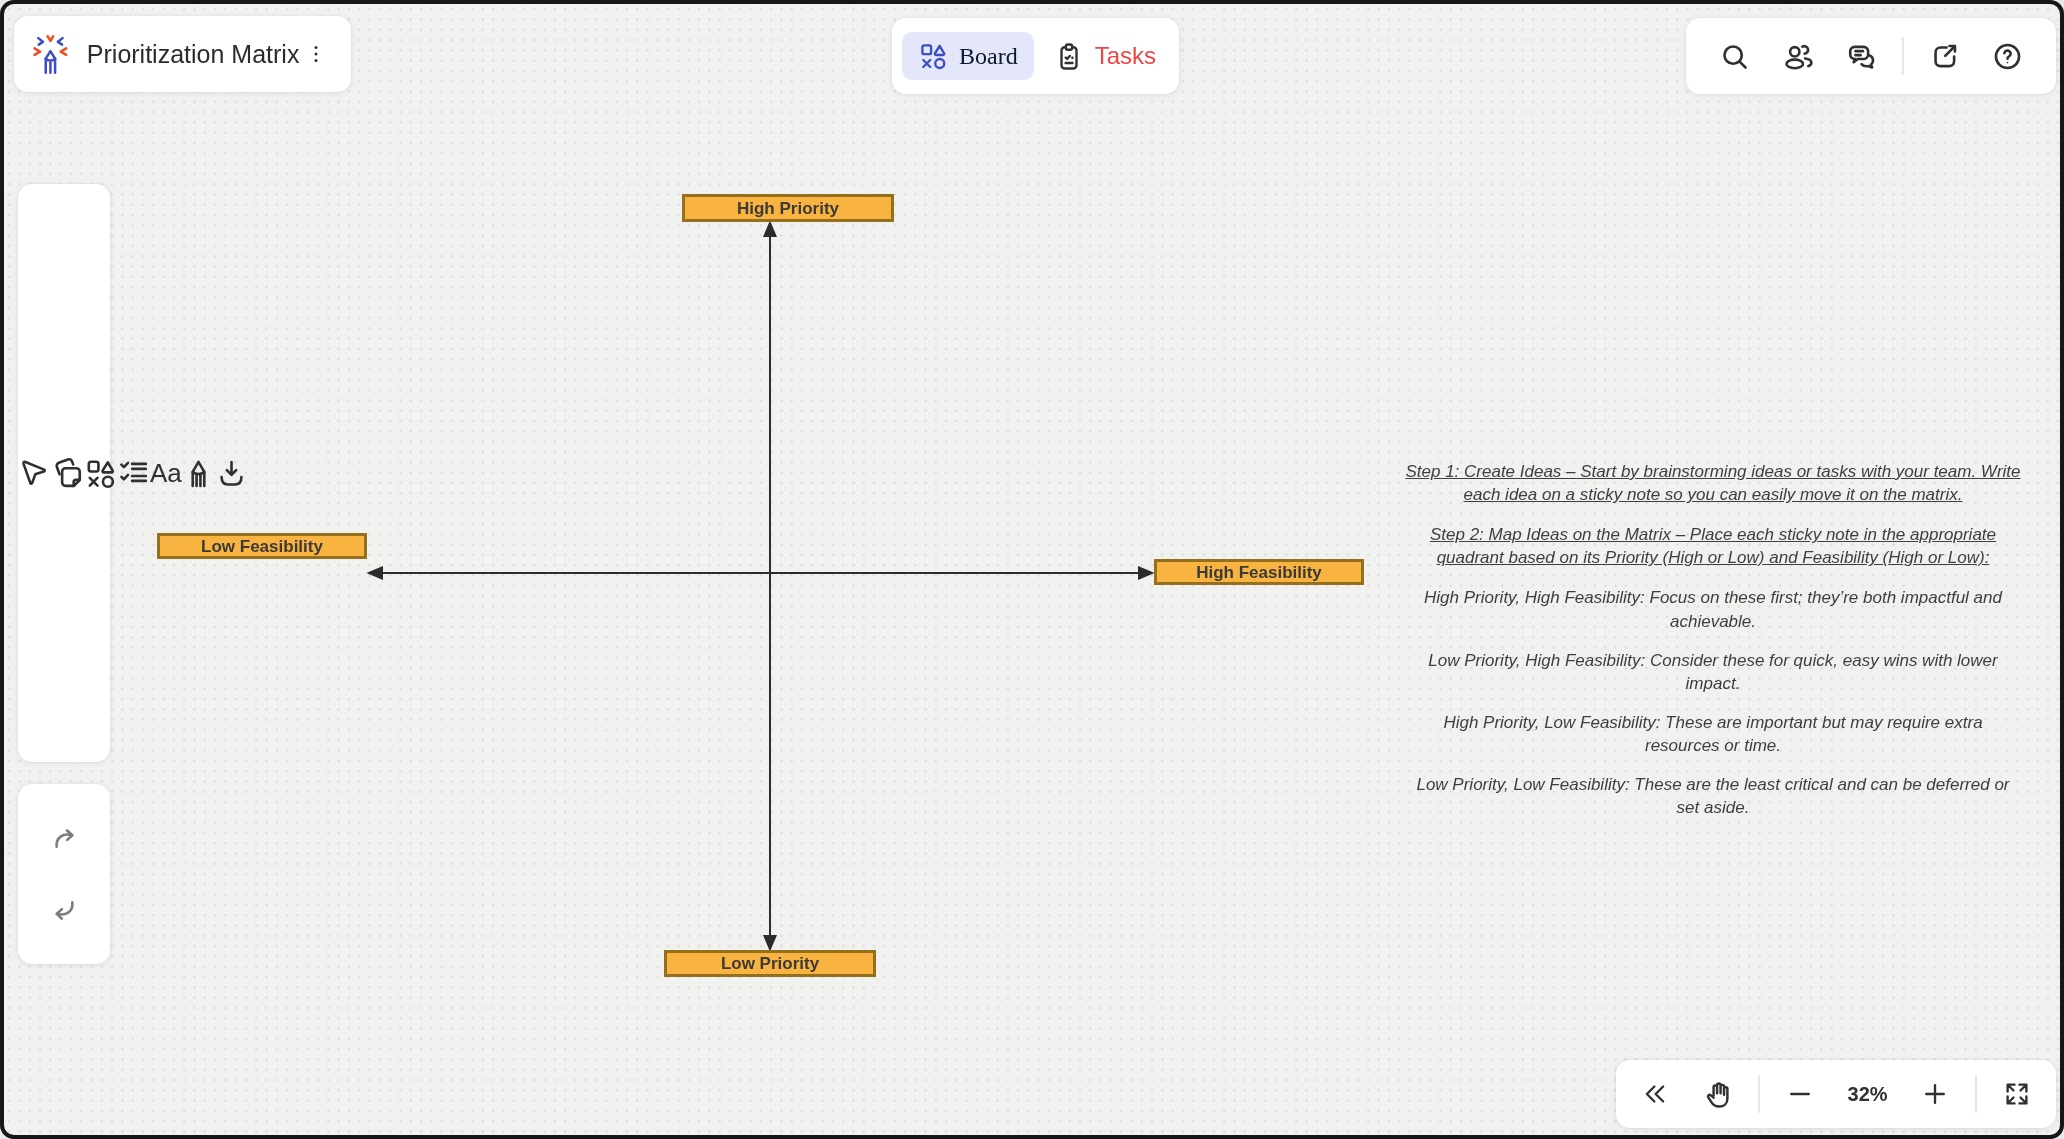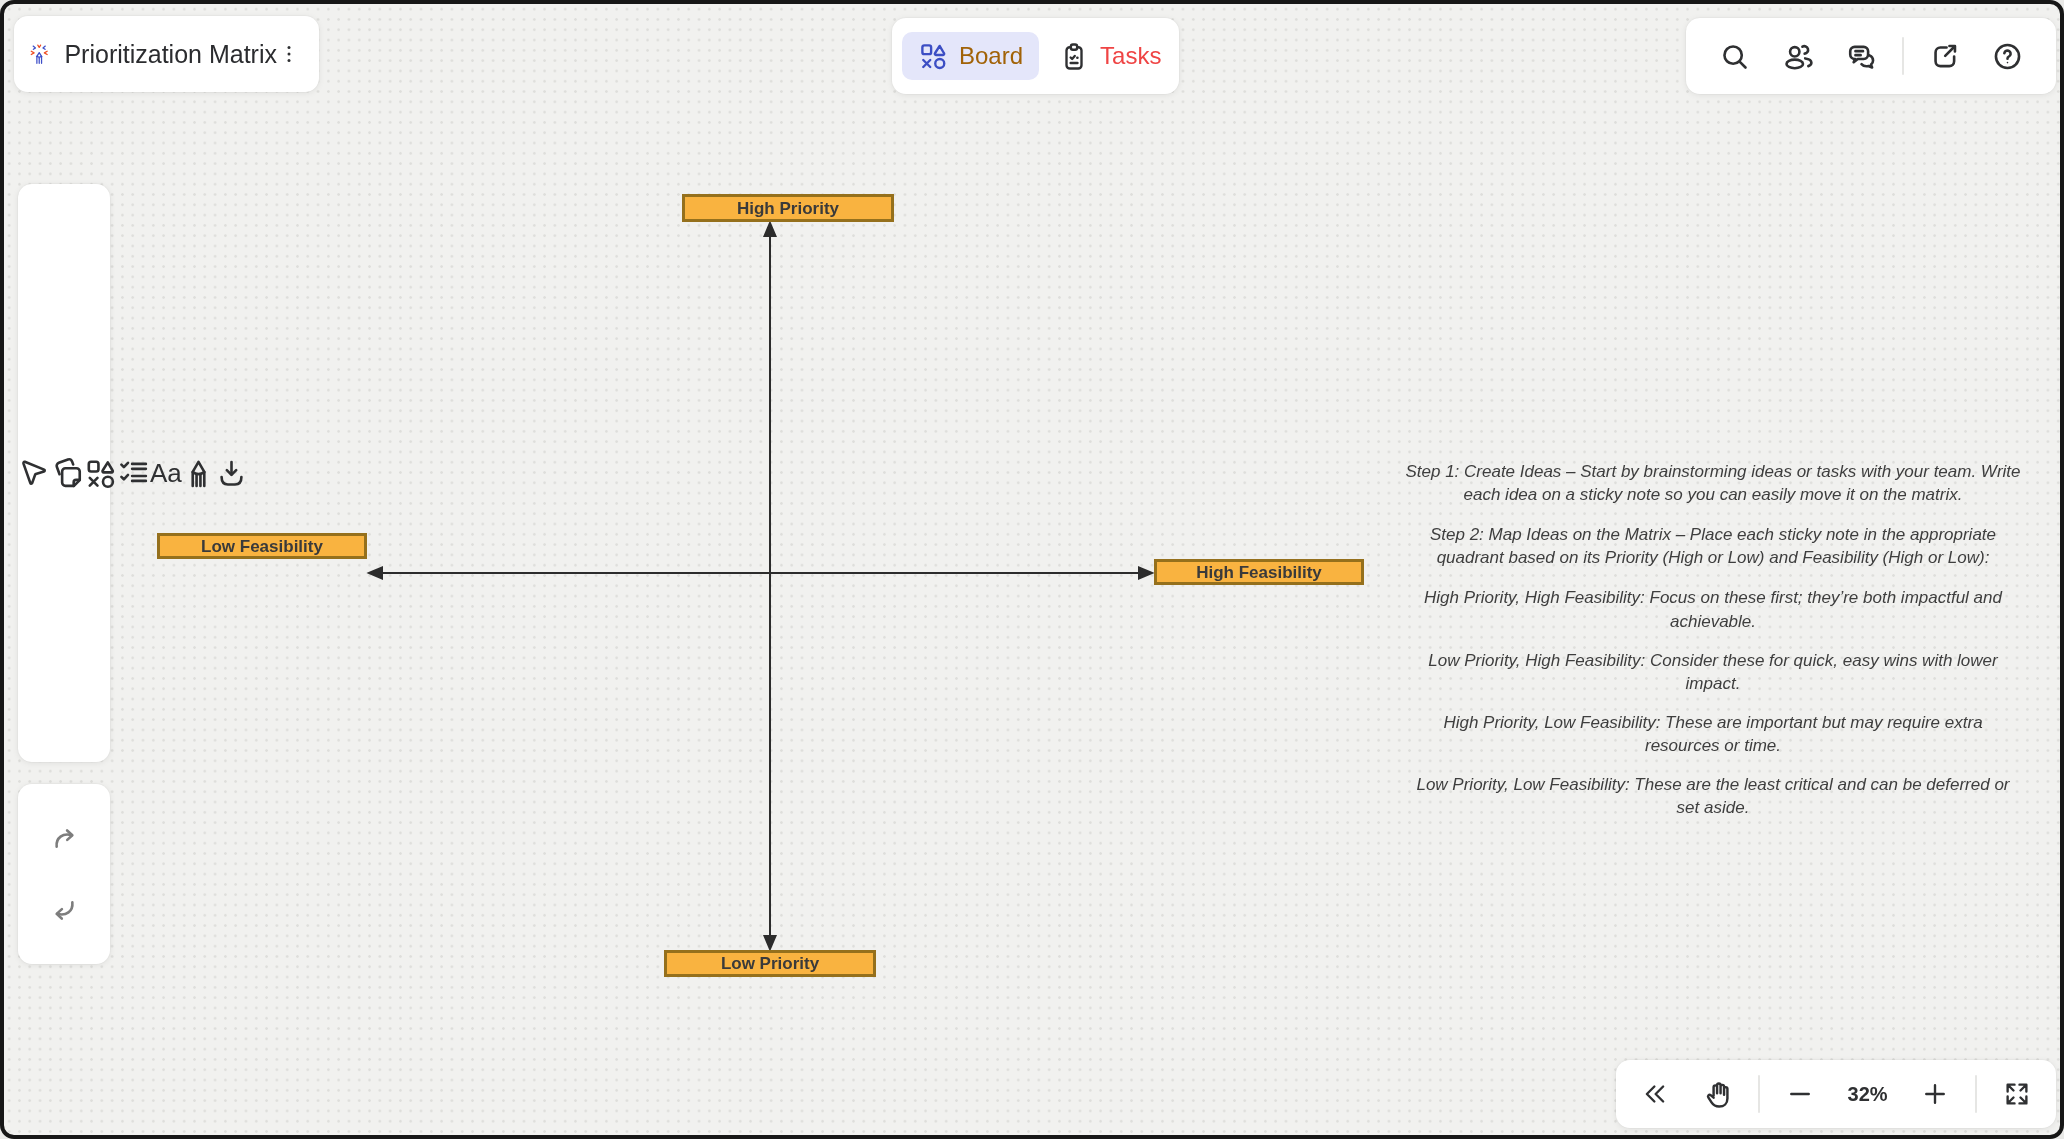--- a/index.html
+++ b/index.html
@@ -8,26 +8,26 @@
     position:relative;width:2064px;height:1139px;
     background-color:#F1F1EF;
     background-image:radial-gradient(circle,#dededb 1.2px,transparent 1.4px);
     background-size:10.3px 10.3px;
     border:4px solid #161616;border-radius:14px;overflow:hidden;
     font-family:"Liberation Sans",sans-serif;color:#2c2d30;
   }
   .card{position:absolute;background:#ffffff;border-radius:14px;
         box-shadow:0 1px 6px rgba(0,0,0,.08),0 0 0 1px rgba(0,0,0,.02);}
   
-  #title-card{left:10px;top:12px;width:305px;height:76px;display:flex;align-items:center;padding:0 18px 0 14px;}
+  #title-card{left:10px;top:12px;width:337px;height:76px;display:flex;align-items:center;padding:0 18px 0 14px;}
   #title-card .title{font-size:25px;color:#2b2c2f;margin-left:14px;white-space:nowrap;}
   .kebab{margin-left:auto;width:36px;height:44px;display:flex;align-items:center;justify-content:center;cursor:pointer;border-radius:8px;}
   #tabs-card{left:888px;top:14px;width:287px;height:76px;display:flex;align-items:center;padding:0 10px;gap:4px;}
   .tab{display:flex;align-items:center;gap:11px;height:48px;padding:0 16px;border-radius:10px;font-size:24px;color:#ef4444;cursor:pointer;white-space:nowrap;}
-  .tab.active{background:#E4E6FA;color:#a16207;}
+  .tab.active{background:#E4E6FA;color:#0f172a;font-family:Liberation Serif, serif;}
   .tab.active svg{stroke:#3C4EC4;}
   #actions-card{left:1682px;top:14px;width:370px;height:76px;display:flex;align-items:center;justify-content:space-evenly;padding:0 8px;}
   .icon-btn{width:46px;height:46px;display:flex;align-items:center;justify-content:center;border-radius:9px;cursor:pointer;}
   .vdiv{width:2px;height:38px;background:#E6E6E4;border-radius:1px;}
   
   #tools-card{left:14px;top:180px;width:92px;height:578px;display:flex;flex-direction:row;align-items:center;justify-content:space-evenly;padding:10px 0;}
   #history-card{left:14px;top:780px;width:92px;height:180px;display:flex;flex-direction:column;align-items:center;justify-content:space-evenly;padding:8px 0;}
   #history-card svg{stroke:#7d7d7d;}
   .aa{font-size:26px;color:#2f3032;line-height:1;}
   
@@ -36,21 +36,21 @@
   #matrix-arrows{position:absolute;left:0;top:0;pointer-events:none;}
   .matrix-label{position:absolute;border:3px solid #95701C;background:#F9B340;color:#3a3a3a;
     font-weight:700;font-size:17px;display:flex;align-items:center;justify-content:center;line-height:1;}
   #label-top{left:660px;top:190px;width:212px;height:28px;margin-left:18px;}
   #label-bottom{left:660px;top:946px;width:212px;height:27px;}
   #label-left{left:153px;top:529px;width:210px;height:26px;}
   #label-right{left:1150px;top:555px;width:210px;height:26px;}
   
   #instructions{position:absolute;left:1395px;top:456px;width:628px;text-align:center;
     font-style:italic;font-size:17px;line-height:1.36;color:#3e3e3e;}
-  #instructions p{margin:0 0 17px 0;}
+  #instructions p{margin:0 0 17px 0;text-decoration:underline;}
   #instructions .qline{margin:16px;}
   
   #zoombar-card{left:1612px;top:1056px;width:440px;height:68px;display:flex;align-items:center;justify-content:space-between;padding:0 16px;}
   .zoom-level{font-size:20px;font-weight:700;color:#2f3032;min-width:54px;text-align:center;}
 </style>
 </head>
 <body>
 
 <div id="app">
 

